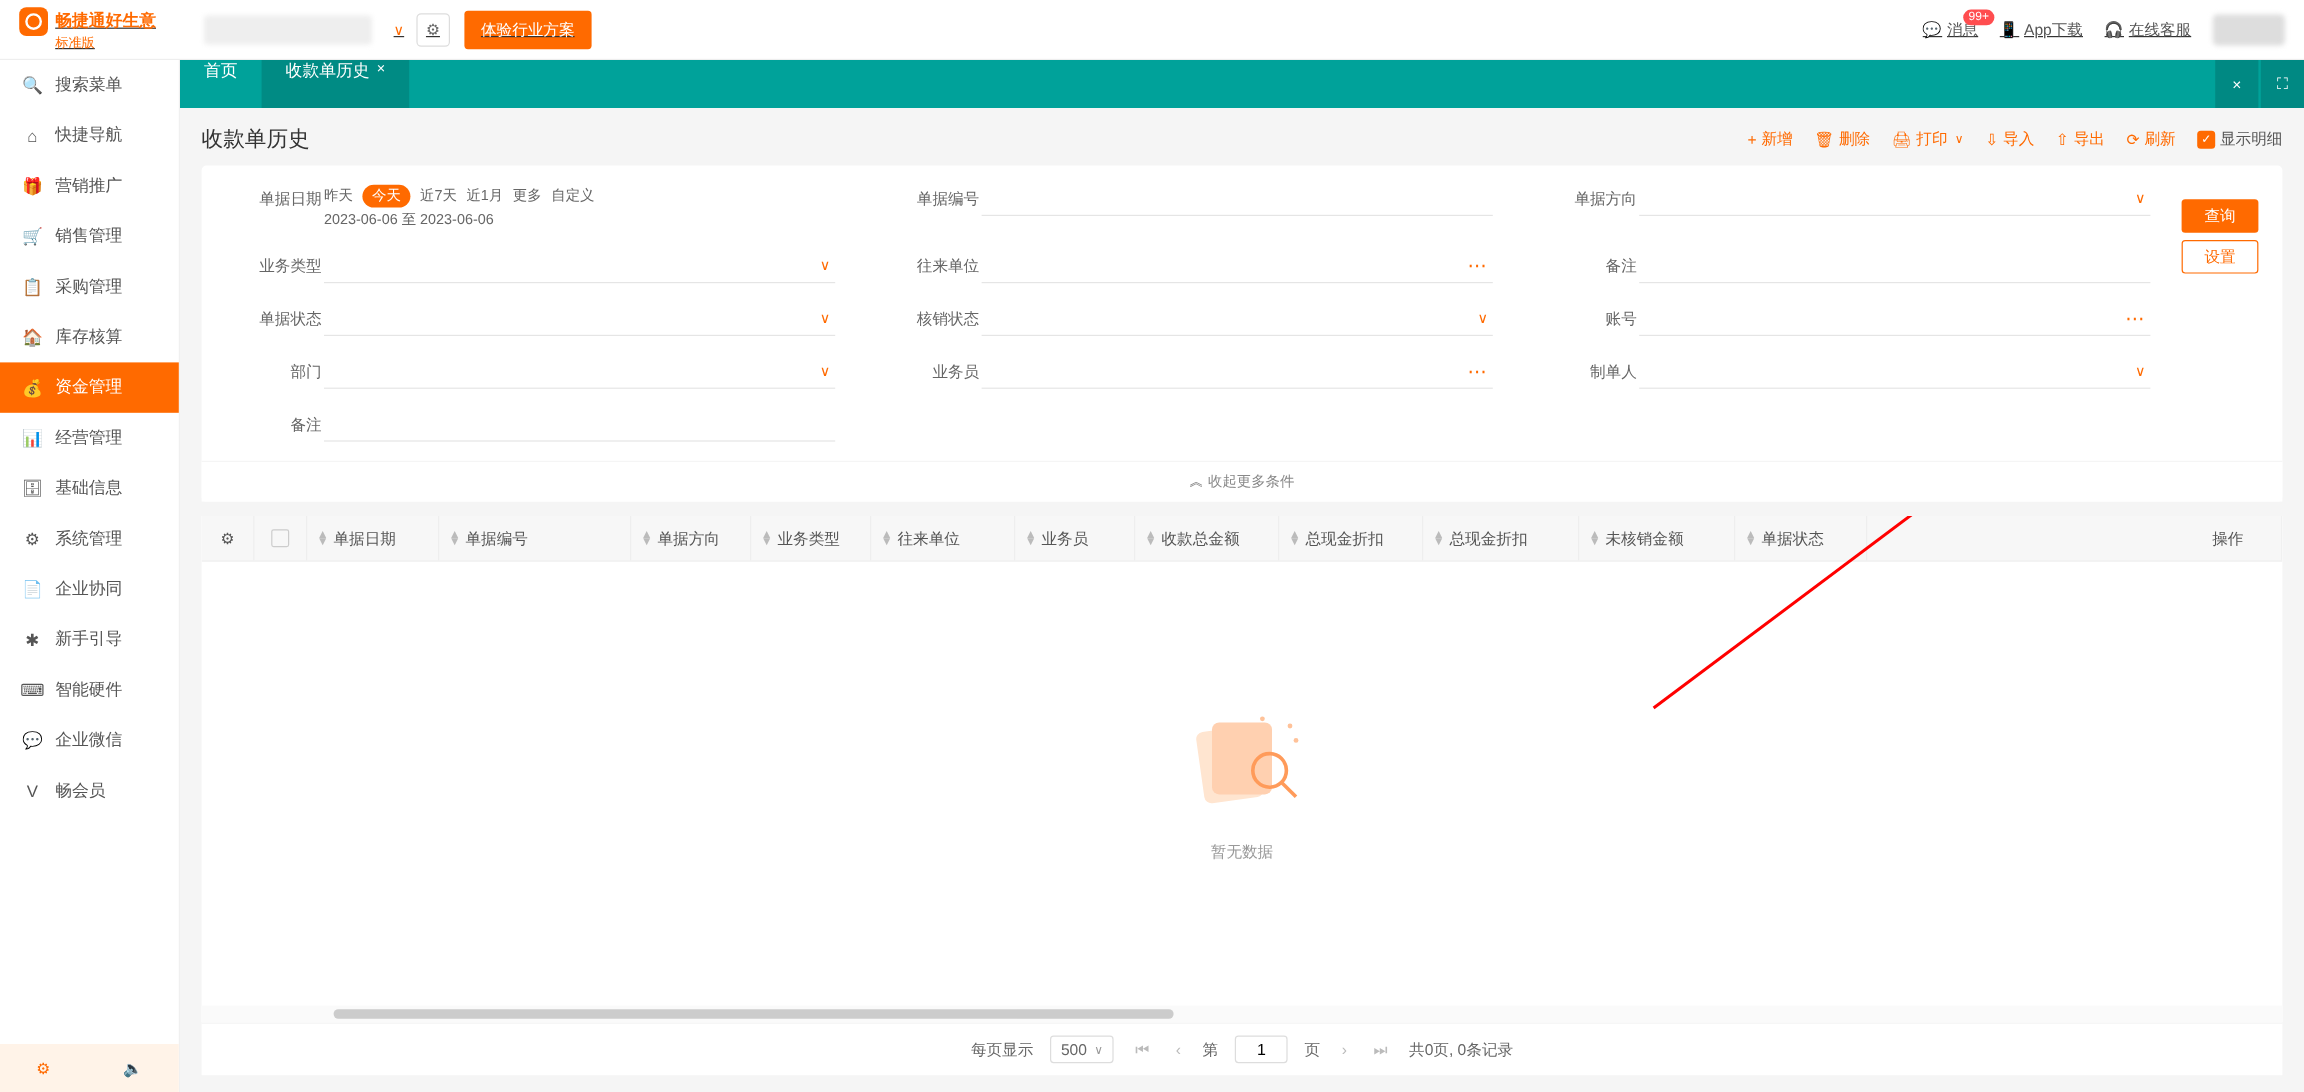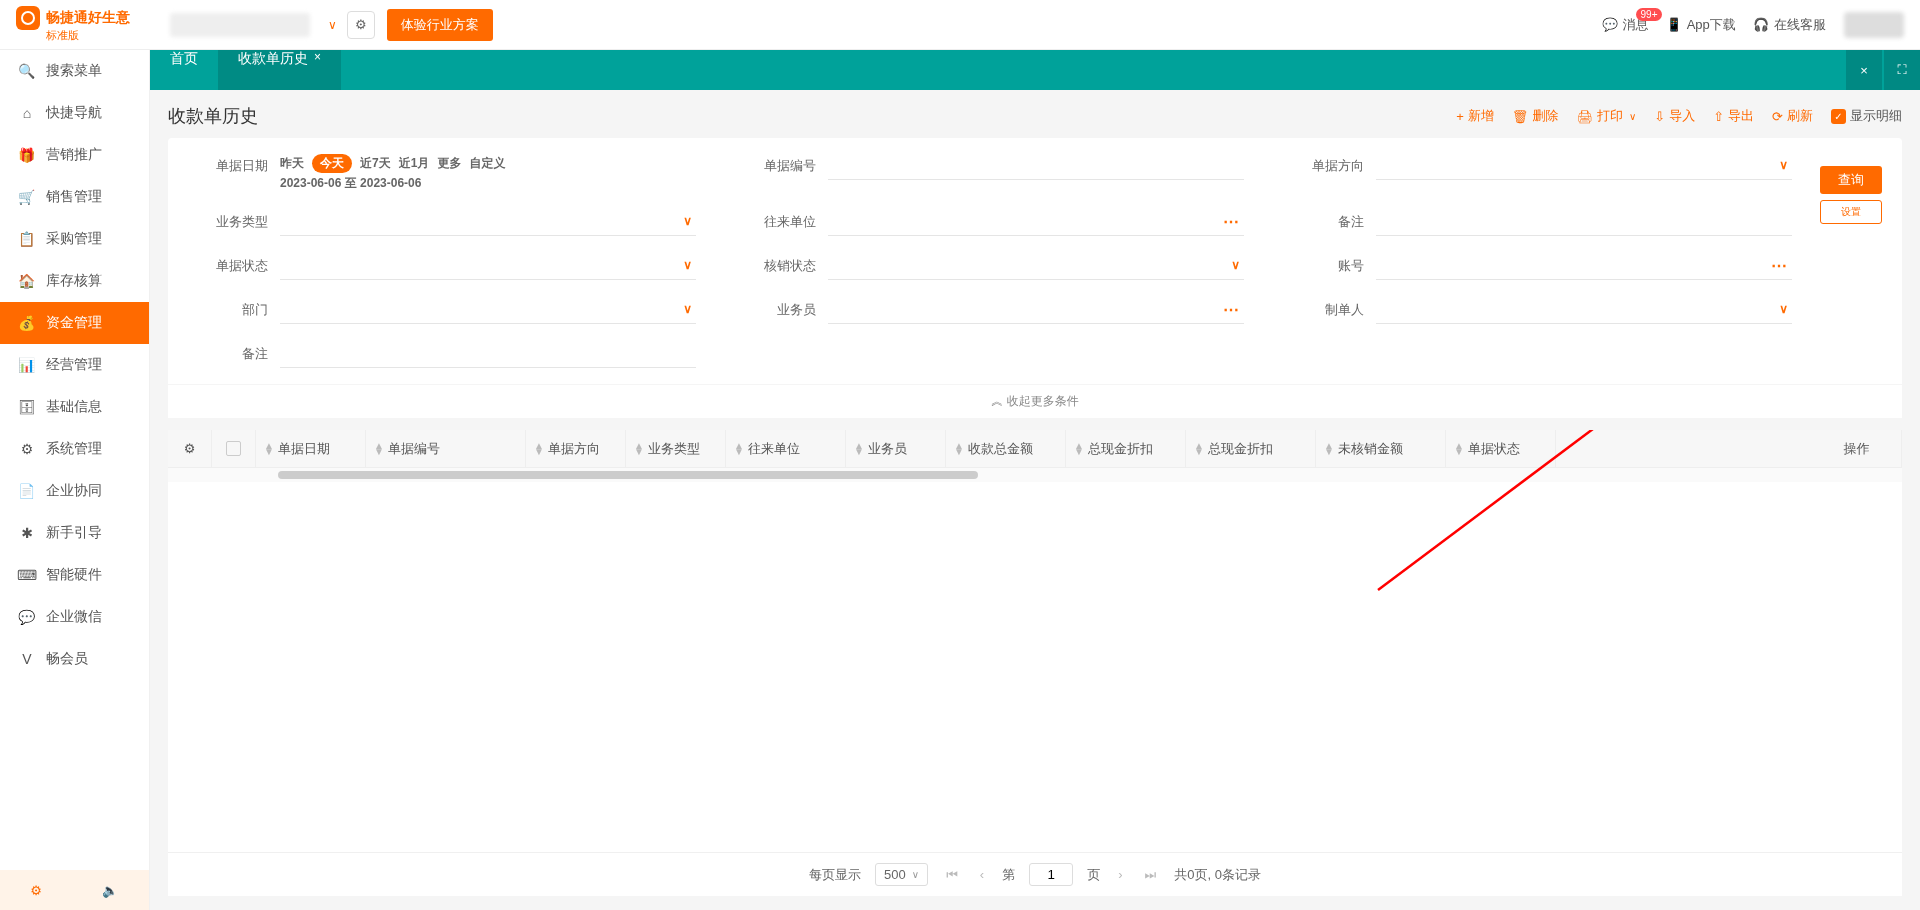--- a/index.html
+++ b/index.html
@@ -1,19 +1,19 @@
 <!DOCTYPE html>
 <html><head>
 <meta charset="utf-8">
 <style>
 * { box-sizing: border-box; margin: 0; padding: 0; }
 body { font-family: "Microsoft YaHei", Arial, sans-serif; font-size: 13px; color: #333; background: #fff; overflow: hidden; }
 
 
-.top-header { height: 50px; display: flex; align-items: center; padding: 0 16px; border-bottom: 1px solid #eee; }
+.top-header { height: 50px; display: flex; align-items: center; padding: 0 16px; border-bottom: 1px solid #eee; text-decoration: underline; }
 .logo-area { display: flex; align-items: center; width: 134px; }
 .logo-icon { width: 24px; height: 24px; background: #ff6a00; border-radius: 6px; position: relative; margin-right: 6px; }
 .logo-icon::before { content: ""; position: absolute; width: 10px; height: 10px; border: 2px solid #fff; border-radius: 50%; top: 5px; left: 5px; }
 .logo-text { color: #ff6a00; font-weight: 600; font-size: 14px; }
 .logo-sub { color: #ff6a00; font-size: 11px; margin-left: 30px; margin-top: -2px; }
 .company-select { margin-left: 20px; display: flex; align-items: center; color: #666; }
 .company-blur { width: 140px; height: 24px; background: #eee; border-radius: 3px; filter: blur(2px); margin-right: 8px; }
 .chev-down { color: #ff6a00; font-size: 12px; margin: 0 10px; }
 .gear-btn { width: 28px; height: 28px; border: 1px solid #ddd; border-radius: 4px; display: flex; align-items: center; justify-content: center; color: #666; margin-right: 12px; }
 .orange-btn { background: #ff6a00; color: #fff; border: none; padding: 7px 14px; border-radius: 3px; font-size: 13px; cursor: pointer; }
@@ -49,30 +49,30 @@
 .actions { margin-left: auto; display: flex; gap: 18px; align-items: center; color: #555; font-size: 13px; }
 .action-item { display: flex; align-items: center; gap: 4px; cursor: pointer; }
 .action-item.orange { color: #ff6a00; }
 .checkbox-orange { width: 15px; height: 15px; background: #ff6a00; border-radius: 3px; display: inline-flex; align-items: center; justify-content: center; color: #fff; font-size: 10px; }
 
 
 .filter-panel { background: #fff; border-radius: 4px; padding: 16px 20px 0; position: relative; margin-bottom: 12px; }
 .filter-grid { display: grid; grid-template-columns: 1fr 1fr 1fr; column-gap: 40px; row-gap: 18px; }
 .filter-row { display: flex; align-items: flex-start; }
 .filter-label { width: 80px; text-align: right; color: #666; font-size: 13px; padding-top: 3px; flex-shrink: 0; }
-.filter-control { flex: 1; margin-left: 12px; border-bottom: 1px solid #e5e5e5; min-height: 26px; position: relative; display: flex; align-items: center; font-weight: bold; }
+.filter-control { flex: 1; margin-left: 2px; border-bottom: 1px solid #e5e5e5; min-height: 26px; position: relative; display: flex; align-items: center; }
 .date-chips { display: flex; gap: 8px; align-items: center; flex-wrap: wrap; font-size: 12px; color: #666; }
 .chip { cursor: pointer; }
 .chip.active { background: #ff6a00; color: #fff; padding: 1px 8px; border-radius: 10px; }
 .date-range { font-size: 12px; color: #666; margin-top: 2px; }
 .dd-icon { position: absolute; right: 4px; top: 4px; color: #ff6a00; font-size: 12px; }
 .dots-icon { position: absolute; right: 4px; top: 2px; color: #ff6a00; font-size: 16px; letter-spacing: 1px; }
 .filter-buttons { position: absolute; right: 20px; top: 28px; display: flex; flex-direction: column; gap: 6px; }
 .btn-query { background: #ff6a00; color: #fff; border: none; padding: 5px 18px; border-radius: 3px; cursor: pointer; font-size: 13px; }
-.btn-setting { background: #fff; color: #ff6a00; border: 1px solid #ff6a00; padding: 4px 18px; border-radius: 3px; cursor: pointer; font-size: 10px; }
+.btn-setting { background: #fff; color: #ff6a00; border: 1px solid #ff6a00; padding: 4px 18px; border-radius: 3px; cursor: pointer; font-size: 13px; }
 .collapse-bar { text-align: center; padding: 8px 0; color: #888; font-size: 12px; cursor: pointer; background: #fff; border-top: 1px solid #f5f5f5; margin: 16px -20px 0; }
 
 
 .table-wrap { background: #fff; flex: 1; display: flex; flex-direction: column; overflow: hidden; position: relative; }
 .thead { display: flex; background: #f7f7f7; border-bottom: 1px solid #eee; height: 38px; align-items: center; font-size: 13px; color: #555; }
 .th { padding: 0 8px; border-right: 1px solid #eee; height: 100%; display: flex; align-items: center; gap: 4px; flex-shrink: 0; }
 .th-gear { width: 44px; justify-content: center; }
 .th-check { width: 44px; justify-content: center; }
 .sort-icon { color: #bbb; font-size: 10px; display: flex; flex-direction: column; line-height: 6px; }
 .tbody { flex: 1; display: flex; flex-direction: column; align-items: center; justify-content: center; color: #999; }
@@ -441,20 +441,34 @@
               <span class="sort-icon">
                 <span>▲</span>
                 <span>▼</span>
               </span>
               <span>单据状态</span>
             </div>
             <div class="th" style="width: 90px; justify-content: center; margin-left: auto;">
               <span>操作</span>
             </div>
           </div>
+        <div class="tbody">
+          <div class="empty-icon">
+            <svg width="110" height="100" viewBox="0 0 110 100">
+              <rect x="20" y="20" width="50" height="60" rx="6" fill="#ffe5d0" transform="rotate(-8 45 50)"></rect>
+              <rect x="30" y="15" width="50" height="60" rx="6" fill="#ffd0b0"></rect>
+              <circle cx="78" cy="55" r="14" fill="none" stroke="#ff9b5a" stroke-width="3"></circle>
+              <line x1="88" y1="65" x2="100" y2="77" stroke="#ff9b5a" stroke-width="3"></line>
+              <circle cx="72" cy="12" r="2" fill="#ffc299"></circle>
+              <circle cx="95" cy="18" r="2" fill="#ffc299"></circle>
+              <circle cx="100" cy="30" r="2" fill="#ffc299"></circle>
+            </svg>
+          </div>
+          <div>暂无数据</div>
+        </div>
         <div class="hscroll">
           <div class="hscroll-thumb"></div>
         </div>
 
         <svg class="arrow-svg" width="600" height="420" style="right:-6px; top:-240px;">
           <defs>
             <marker id="arrowhead" markerWidth="10" markerHeight="8" refX="9" refY="4" orient="auto">
               <polygon points="0 0, 10 4, 0 8" fill="#ff0000"></polygon>
             </marker>
           </defs>

